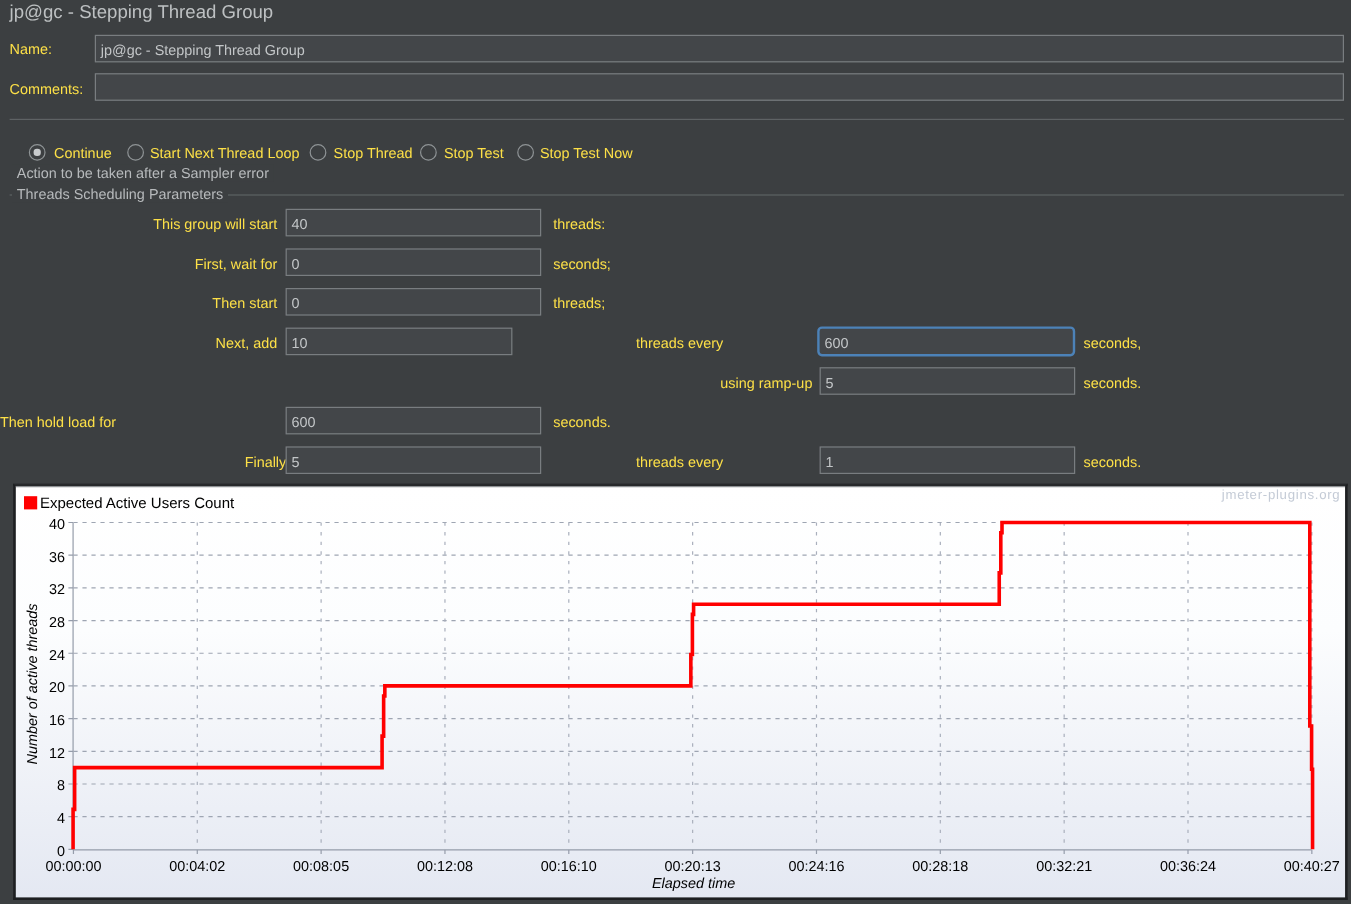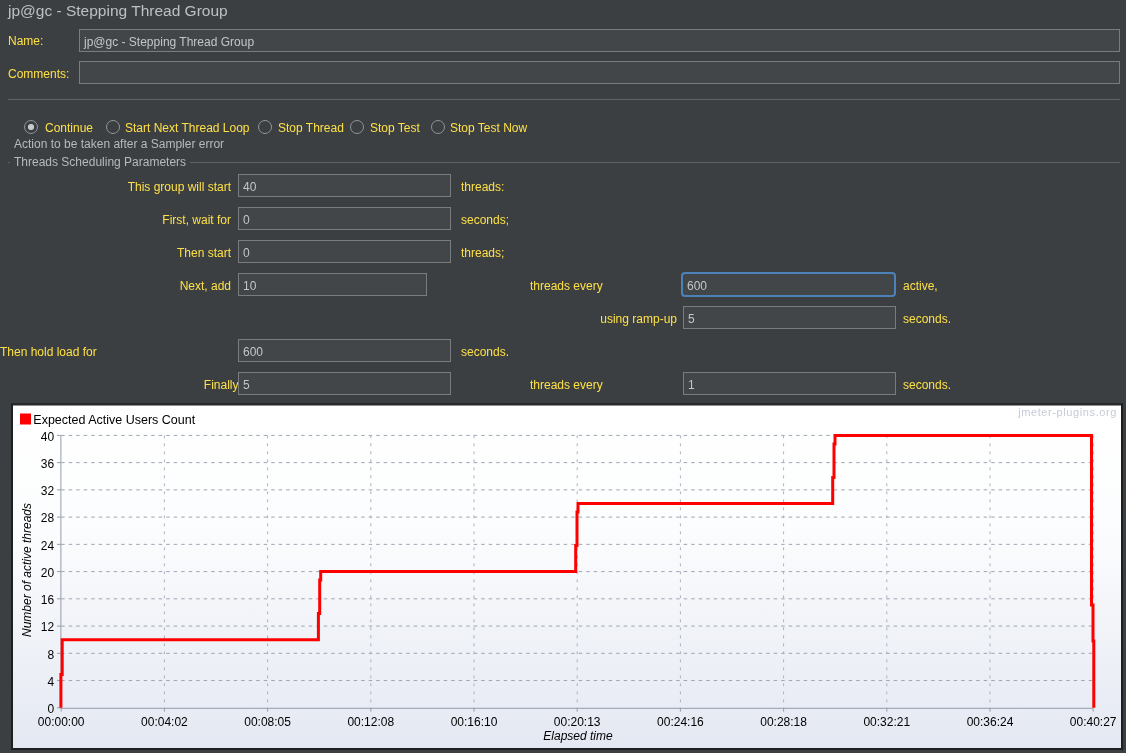--- a/index.html
+++ b/index.html
@@ -51,21 +51,21 @@
 <div class="lbl" style="left:461px;top:213px;">seconds;</div>
 
 <div class="lbl" style="left:0;width:231px;top:246px;text-align:right;">Then start</div>
 <div class="fld" style="left:238px;top:240px;width:213px;">0</div>
 <div class="lbl" style="left:461px;top:246px;">threads;</div>
 
 <div class="lbl" style="left:0;width:231px;top:279px;text-align:right;">Next, add</div>
 <div class="fld" style="left:238px;top:273px;width:189px;">10</div>
 <div class="lbl" style="left:530px;top:279px;">threads every</div>
 <div class="fld" style="left:681px;top:272px;width:215px;height:25px;border:2px solid #4c82b8;border-radius:4px;">600</div>
-<div class="lbl" style="left:903px;top:279px;">active,</div>
+<div class="lbl" style="left:903px;top:279px;">seconds,</div>
 
 <div class="lbl" style="left:500px;width:177px;top:312px;text-align:right;">using ramp-up</div>
 <div class="fld" style="left:683px;top:306px;width:213px;">5</div>
 <div class="lbl" style="left:903px;top:312px;">seconds.</div>
 
 <div class="lbl" style="left:0;width:231px;top:345px;text-align:left;">Then hold load for</div>
 <div class="fld" style="left:238px;top:339px;width:213px;">600</div>
 <div class="lbl" style="left:461px;top:345px;">seconds.</div>
 
 <div class="lbl" style="left:0;width:231px;top:378px;text-align:right;padding-left:36px;">Finally, stop</div>

